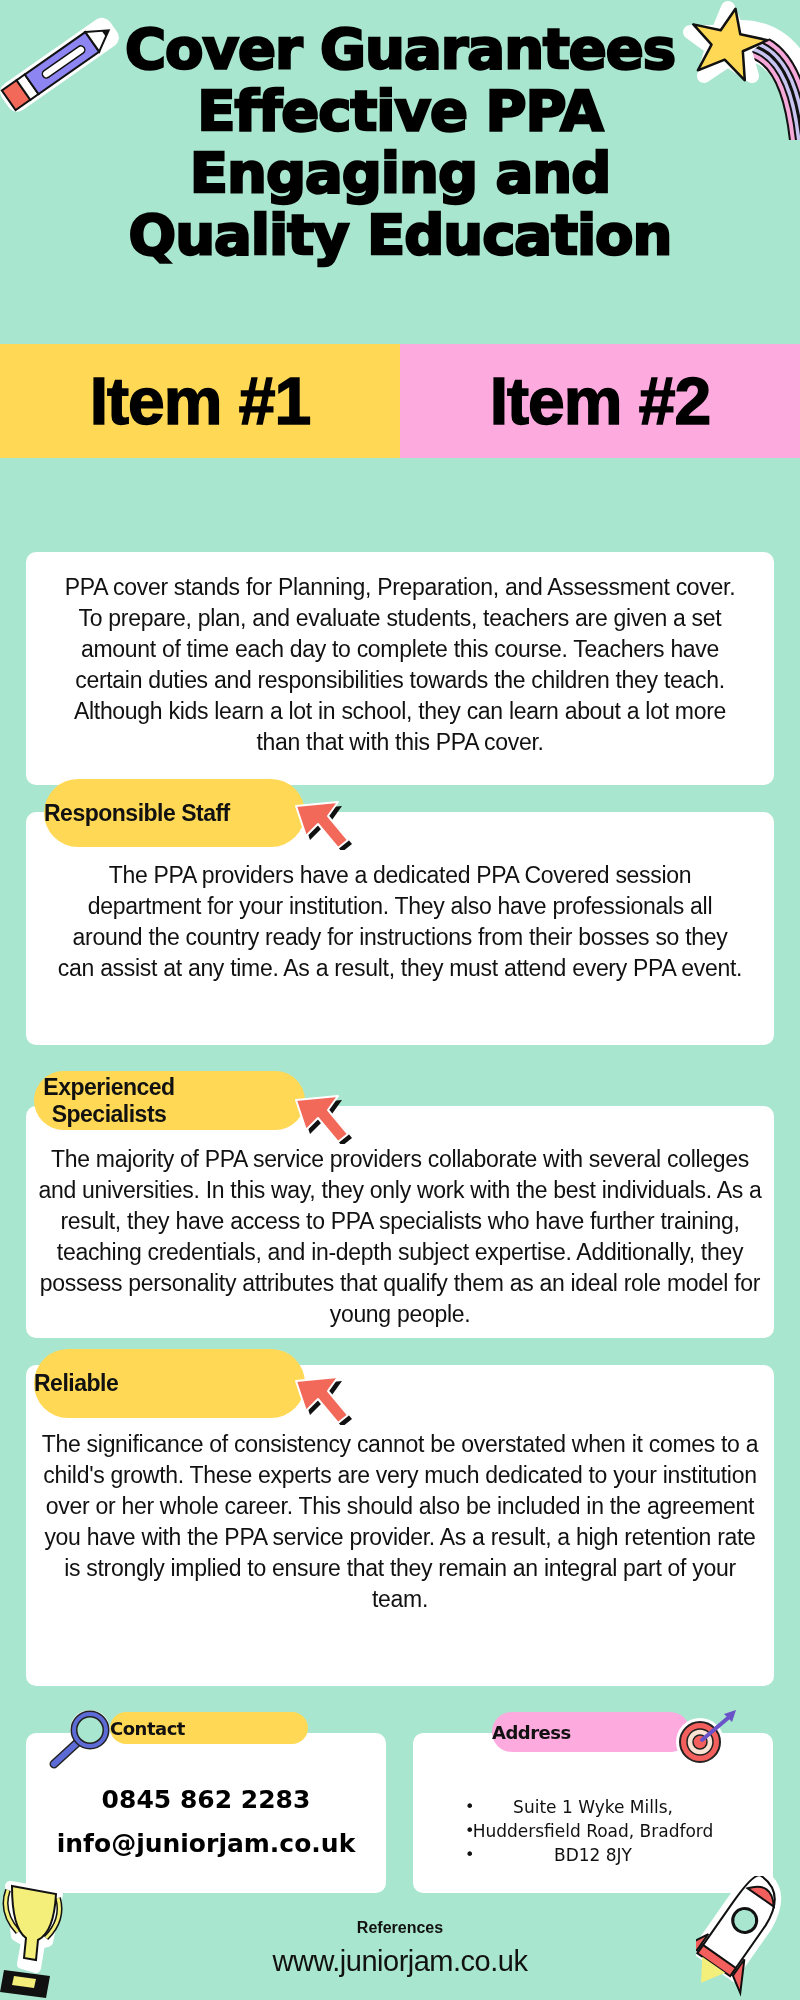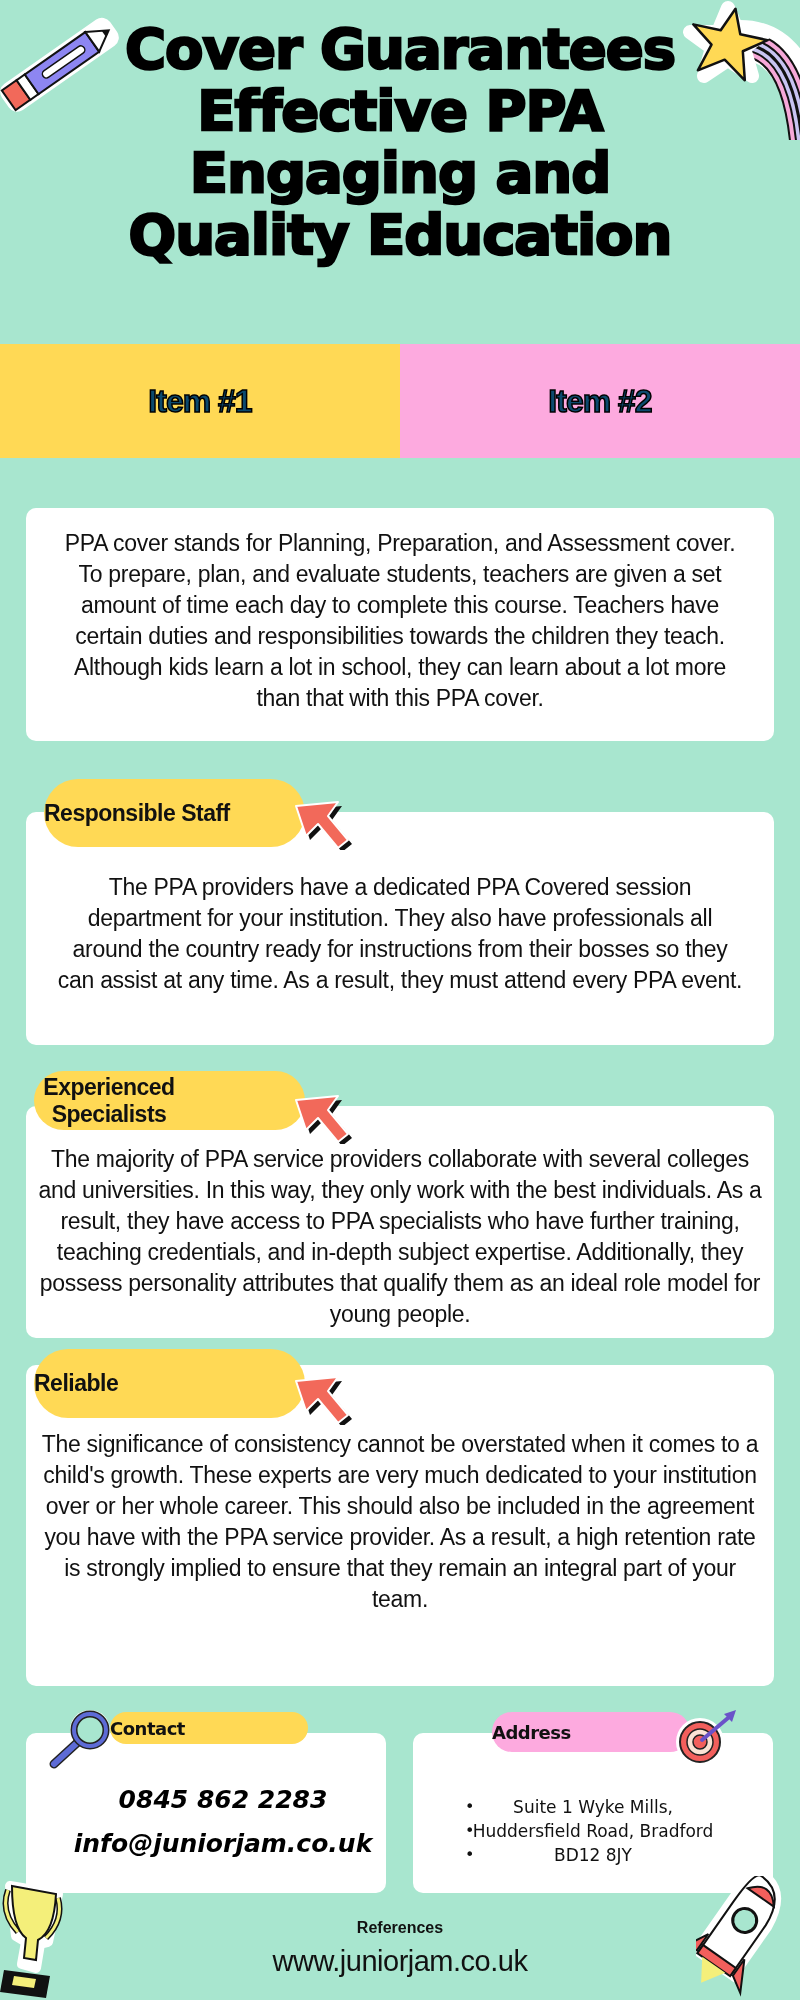--- a/index.html
+++ b/index.html
@@ -24,22 +24,22 @@
     color: #000;
   }
   .title span { display: block; font-weight: bold; -webkit-text-stroke: 2.5px #000; }
 
   
   .band { position: absolute; top: 344px; height: 114px; display: flex; align-items: center; justify-content: center; }
   .band.left { left: 0; width: 400px; background: #ffd955; }
   .band.right { left: 400px; width: 400px; background: #fdaadf; }
   .band span {
     font-family: "Liberation Sans", sans-serif;
-    font-weight: bold; font-size: 32px; letter-spacing: -1px;
-    -webkit-text-stroke: 1.5px #000; color: #0c4a6e;
+    font-weight: bold; font-size: 66px; letter-spacing: -1px;
+    -webkit-text-stroke: 1.5px #000; color: #000000;
   }
 
   
   .card {
     position: absolute; background: #fff; border-radius: 10px;
   }
   .card-text {
     position: absolute; left: 0; width: 100%;
     text-align: center;
     font-family: "Liberation Sans Narrow", "Liberation Sans", sans-serif;
@@ -52,22 +52,22 @@
     text-align: center;
     font-family: "Liberation Sans", sans-serif; font-weight: bold;
     font-size: 23px; line-height: 27px; color: #111; letter-spacing: -0.5px;
   }
   .pill.pink { background: #fdaadf; }
   .pill.small { font-size: 20px; border-radius: 20px; }
 
   .cursor { position: absolute; width: 62px; height: 52px; }
 
   .contact-line {
-    position: absolute; left: 17px; width: 100%; text-align: center;
-    font-family: "DejaVu Sans", sans-serif; font-weight: bold; font-size: 25px; color: #000; font-style: italic;
+    position: absolute; left: 0; width: 100%; text-align: center;
+    font-family: "DejaVu Sans", sans-serif; font-weight: bold; font-size: 25px; color: #000;
   }
   .addr-list { position: absolute; left: 0; top: 62px; width: 100%; list-style: none; }
   .addr-list li {
     position: relative; text-align: center;
     font-family: "DejaVu Sans", sans-serif; font-size: 17px; line-height: 24px; color: #111;
   }
   .addr-list li::before {
     content: "\2022"; position: absolute; left: 52px; top: 0; font-size: 16px;
   }
   .refs-label {
@@ -112,26 +112,26 @@
   <span>Quality Education</span>
 </div>
 
 <div class="band left">
   <span>Item #1</span>
 </div>
 <div class="band right">
   <span>Item #2</span>
 </div>
 
-<div class="card" style="left:26px;top:508px;width:748px;height:233px;padding-left:20px;">
+<div class="card" style="left:26px;top:552px;width:748px;height:233px;padding-left:20px;">
   <div class="card-text" style="top:20px;padding:0 28px;">PPA cover stands for Planning, Preparation, and Assessment cover. To prepare, plan, and evaluate students, teachers are given a set amount of time each day to complete this course. Teachers have certain duties and responsibilities towards the children they teach. Although kids learn a lot in school, they can learn about a lot more than that with this PPA cover.</div>
 </div>
 
 <div class="card" style="left:26px;top:812px;width:748px;height:233px;">
-  <div class="card-text" style="top:60px;padding:0 28px;">The PPA providers have a dedicated PPA Covered session department for your institution. They also have professionals all around the country ready for instructions from their bosses so they can assist at any time. As a result, they must attend every PPA event.</div>
+  <div class="card-text" style="top:48px;padding:0 28px;">The PPA providers have a dedicated PPA Covered session department for your institution. They also have professionals all around the country ready for instructions from their bosses so they can assist at any time. As a result, they must attend every PPA event.</div>
 </div>
 <div class="pill" style="left:44px;top:779px;width:261px;height:68px;">
   <span>Responsible Staff</span>
 </div>
 <svg class="cursor" style="left:290px;top:798px" viewBox="0 0 62 52">
   <polygon points="6,8 48,4 38,18 58,42 48,50 28,26 16,38" fill="#111" transform="translate(4,4)"></polygon>
   <polygon points="6,8 48,4 38,18 58,42 48,50 28,26 16,38" fill="#f2695a" stroke="#fff" stroke-width="2" stroke-linejoin="round"></polygon>
 </svg>
 
 <div class="card" style="left:26px;top:1106px;width:748px;height:232px;">

